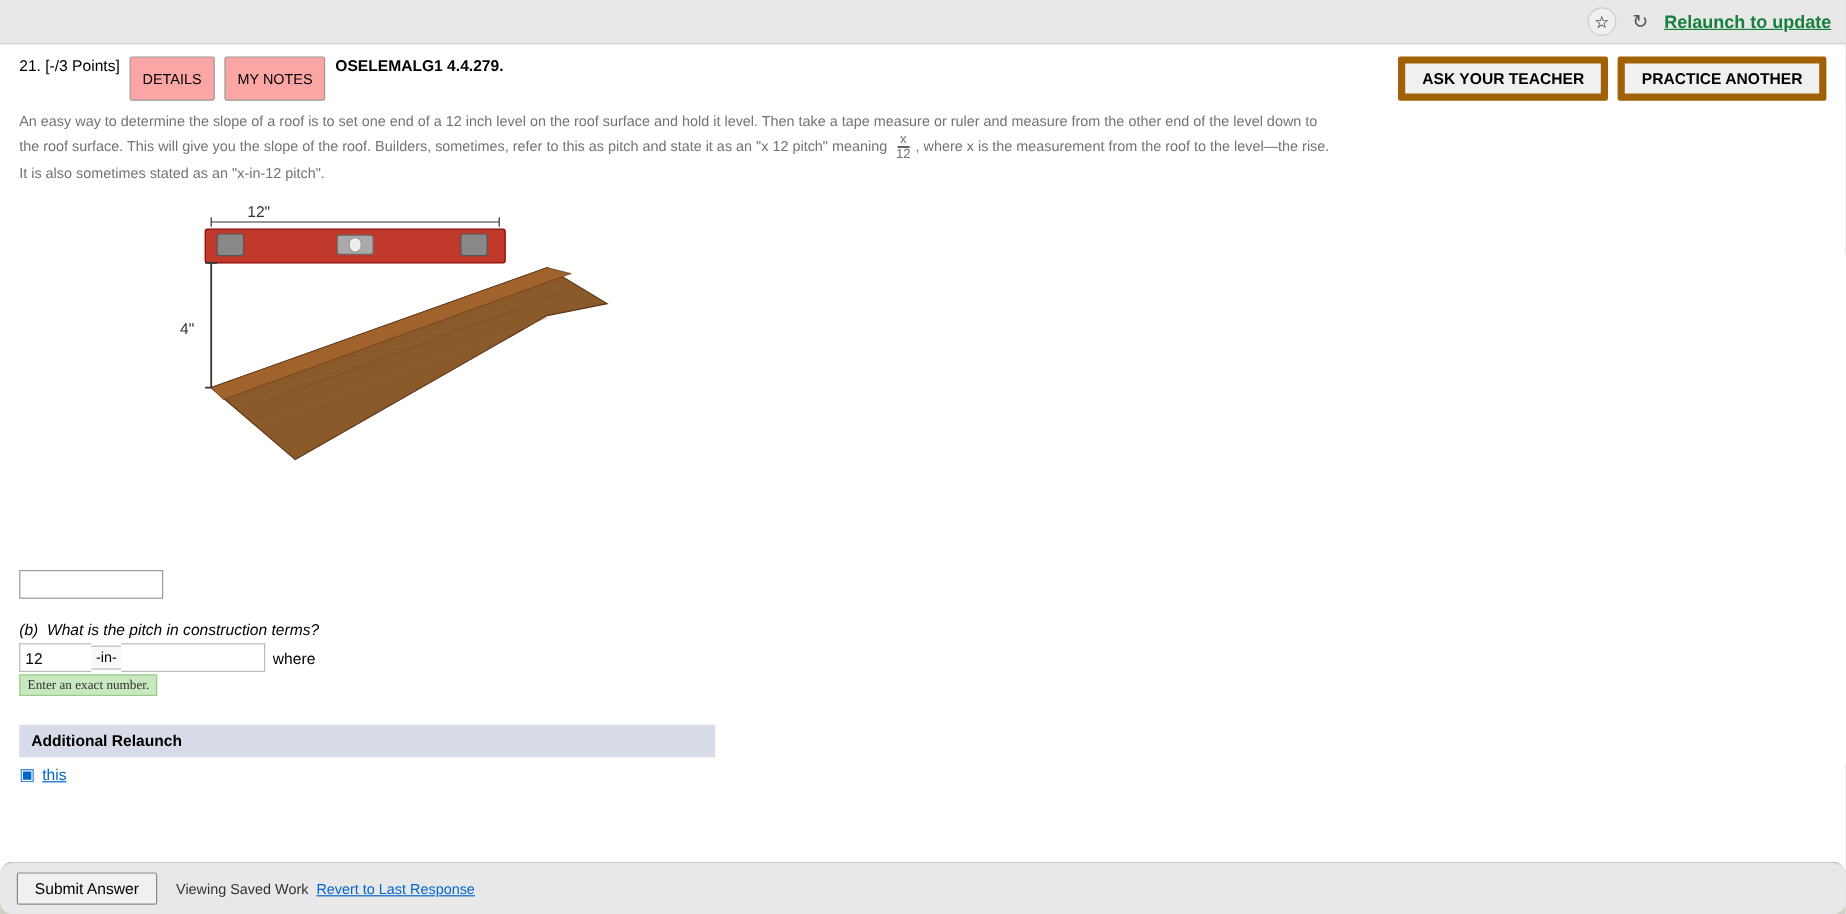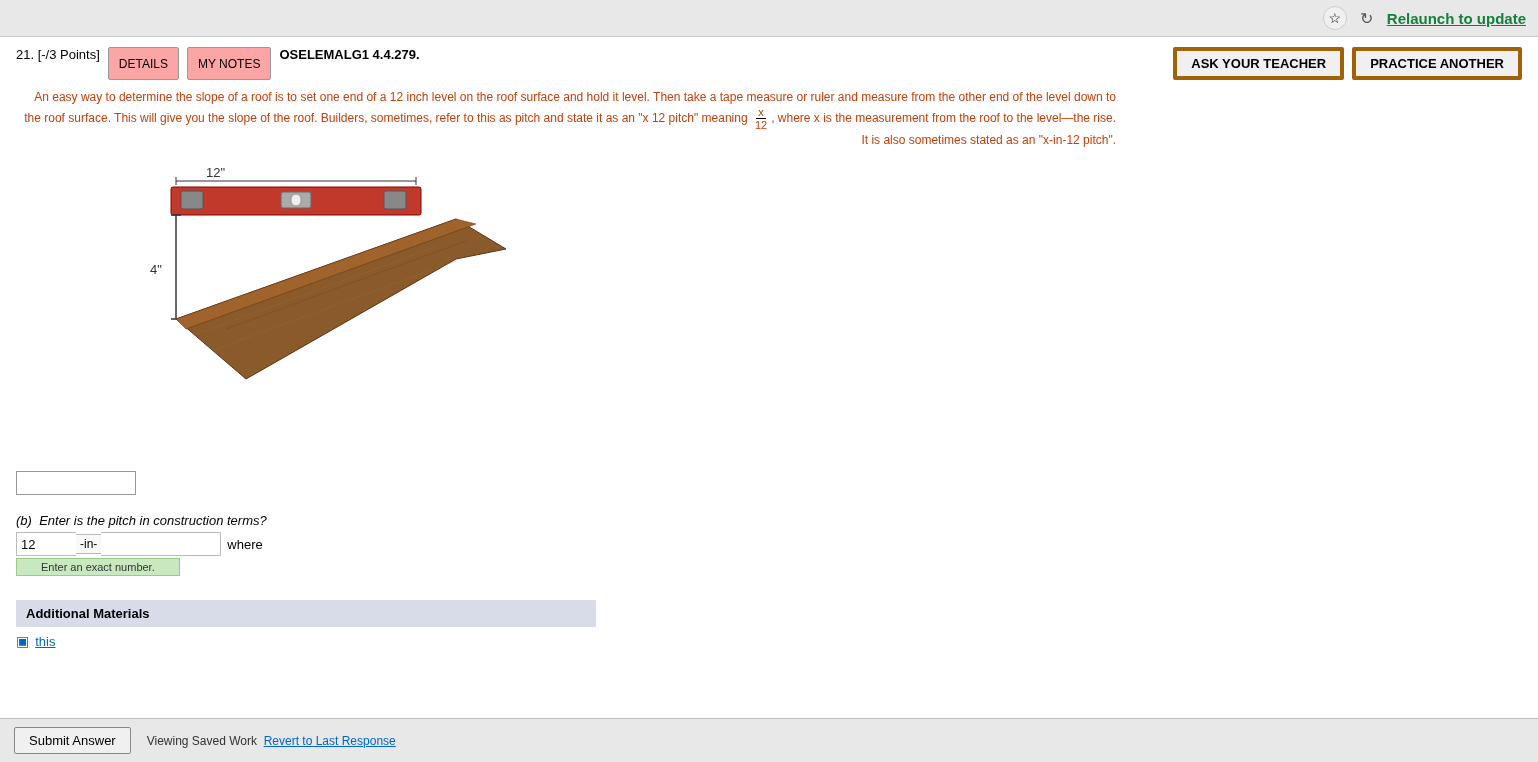--- a/index.html
+++ b/index.html
@@ -67,35 +67,34 @@
     .question-id {
       font-size: 13px;
       font-weight: bold;
     }
     .right-buttons {
       margin-left: auto;
       display: flex;
       gap: 8px;
     }
     .btn-ask-teacher, .btn-practice-another {
-      border: 4px solid #a16207;
+      border: 6px solid #a16207;
       background: #f0f0f0;
       padding: 5px 14px;
       font-size: 13px;
       font-weight: bold;
       cursor: pointer;
       border-radius: 2px;
     }
     .problem-text {
       font-size: 12px;
       line-height: 1.5;
-      color: #c2410c;
+      color: #737373;
       margin-bottom: 10px;
       max-width: 1100px;
-      text-align: right;
     }
     .diagram-area {
       margin: 10px 0 10px 60px;
       position: relative;
       width: 440px;
       height: 300px;
     }
     
     .diagram-svg {
       width: 440px;
@@ -152,25 +151,26 @@
       height: 24px;
       background: #fff;
     }
     .pitch-word {
       margin-left: 6px;
       font-size: 13px;
     }
     .hint-box {
       background: #c8e8c0;
       border: 1px solid #99cc88;
-      padding: 2px 24px;
+      padding: 2px 6px;
       font-size: 11px;
       margin-top: 2px;
       display: inline-block;
       color: #333;
+      font-family: Liberation Serif, serif;
     }
     .additional-materials {
       background: #d8dce8;
       padding: 6px 10px;
       font-size: 13px;
       font-weight: bold;
       margin-top: 16px;
       width: 580px;
     }
     .ebook-link {
@@ -190,20 +190,21 @@
       position: fixed;
       bottom: 0;
       left: 0;
       right: 0;
       background: #e8e8e8;
       border-top: 1px solid #bbb;
       padding: 8px 14px;
       display: flex;
       align-items: center;
       gap: 16px;
+      border-radius: 11px;
     }
     .btn-submit {
       border: 1px solid #888;
       background: #f0f0f0;
       padding: 5px 14px;
       font-size: 13px;
       cursor: pointer;
       border-radius: 2px;
     }
     .viewing-text {
@@ -297,33 +298,33 @@
       <polygon points="100,160 380,60 400,65 110,170" fill="#a0632b" stroke="#5c3317" stroke-width="0.5"></polygon>
     </svg>
   </div>
 
   <div class="question-part">
     <input type="text" class="answer-input" value="" style="">
   </div>
 
   <div class="question-part" style="margin-top:18px;">
     <div class="question-part-label">
-      <span>(b)</span>&nbsp;&nbsp;<span>Enter is the pitch in construction terms?</span>
+      <span>(b)</span>&nbsp;&nbsp;<span>What is the pitch in construction terms?</span>
     </div>
     <div class="pitch-row">
       <input type="text" class="pitch-input-left" value="12" style="">
       <span class="pitch-in-label">-in-</span>
       <input type="text" class="pitch-input-right" value="" style="">
       <span class="pitch-word">where</span>
     </div>
     <div class="hint-box">Enter an exact number.</div>
   </div>
 
   <div style="margin-top: 24px;">
-    <div class="additional-materials">Additional Materials</div>
+    <div class="additional-materials">Additional Relaunch</div>
     <div class="ebook-link">
       <span class="ebook-icon">▣</span>
       <span>this</span>
     </div>
   </div>
 
 </div>
 
 <div class="bottom-bar">
   <button class="btn-submit">Submit Answer</button>

